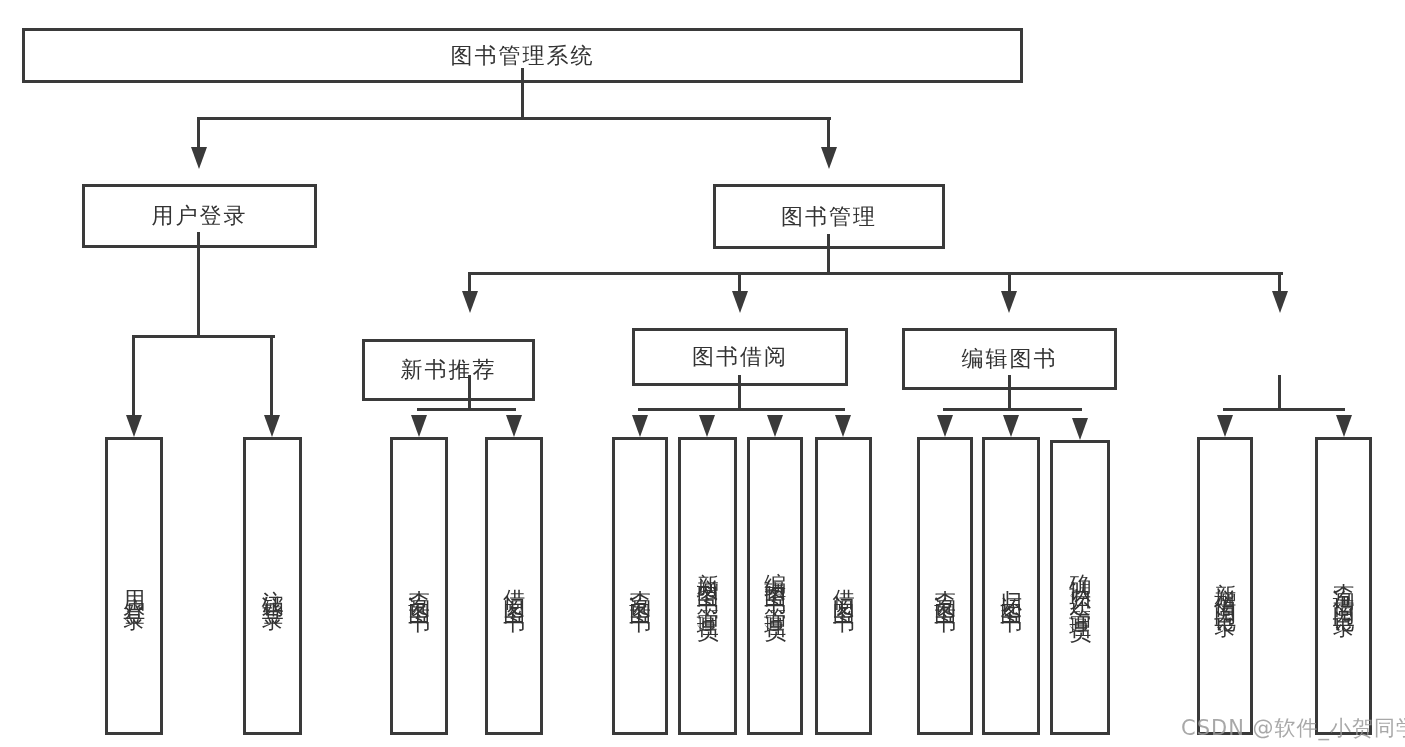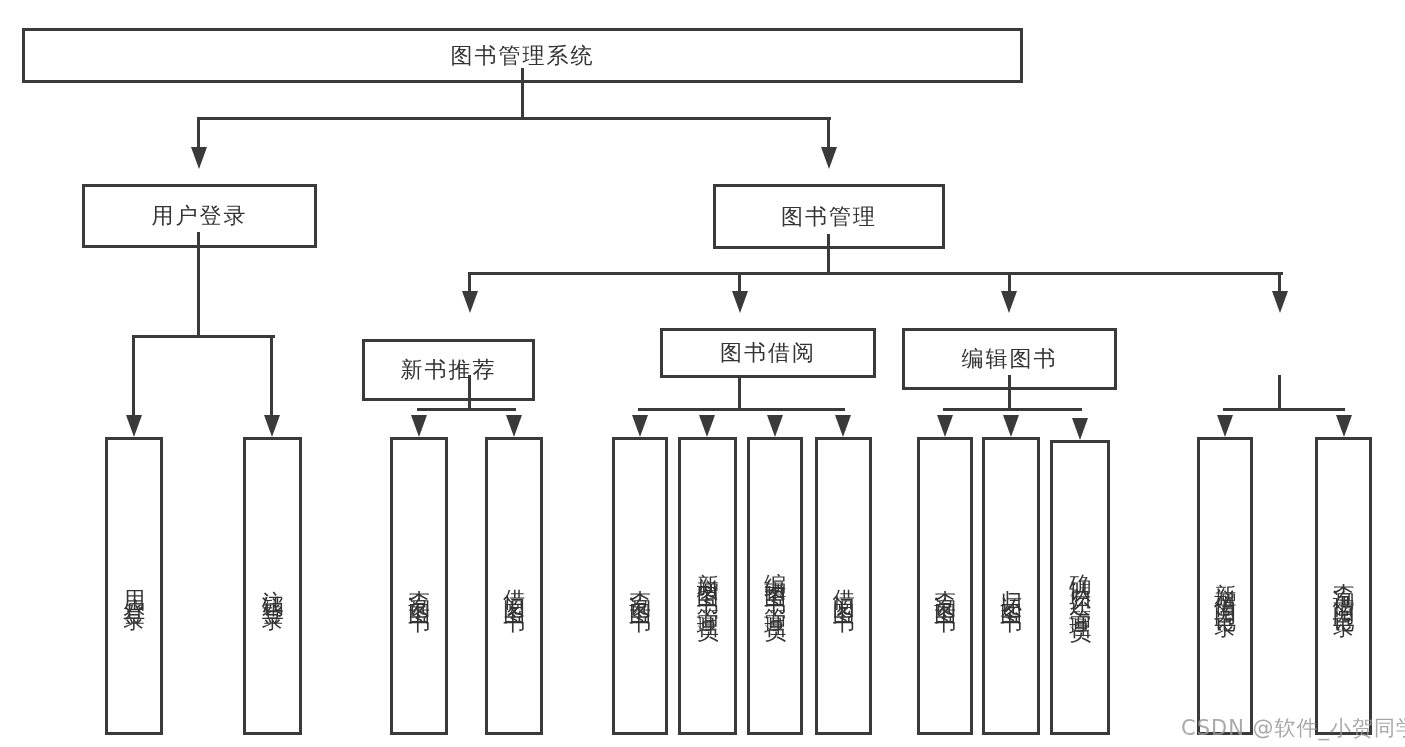--- a/index.html
+++ b/index.html
@@ -51,21 +51,21 @@
   <div class="vline" style="left:468px;top:272px;height:24px"></div>
   <div class="vline" style="left:738px;top:272px;height:24px"></div>
   <div class="vline" style="left:1008px;top:272px;height:24px"></div>
   <div class="vline" style="left:1278px;top:272px;height:24px"></div>
   <div class="arrow" style="left:462px;top:291px"></div>
   <div class="arrow" style="left:732px;top:291px"></div>
   <div class="arrow" style="left:1001px;top:291px"></div>
   <div class="arrow" style="left:1272px;top:291px"></div>
 
   <div class="box hbox" style="left:362px;top:324px;width:173px;height:62px">新书推荐</div>
-  <div class="box hbox" style="left:660px;top:313px;width:216px;height:50px">图书借阅</div>
+  <div class="box hbox" style="left:632px;top:313px;width:216px;height:58px">图书借阅</div>
   <div class="box hbox" style="left:902px;top:313px;width:215px;height:62px">编辑图书</div>
 
   <div class="vline" style="left:197px;top:232px;height:106px"></div>
   <div class="hline" style="left:132px;top:335px;width:143px"></div>
   <div class="vline" style="left:132px;top:335px;height:83px"></div>
   <div class="vline" style="left:270px;top:335px;height:83px"></div>
   <div class="arrow" style="left:126px;top:415px"></div>
   <div class="arrow" style="left:264px;top:415px"></div>
 
   <div class="vline" style="left:468px;top:375px;height:36px"></div>

